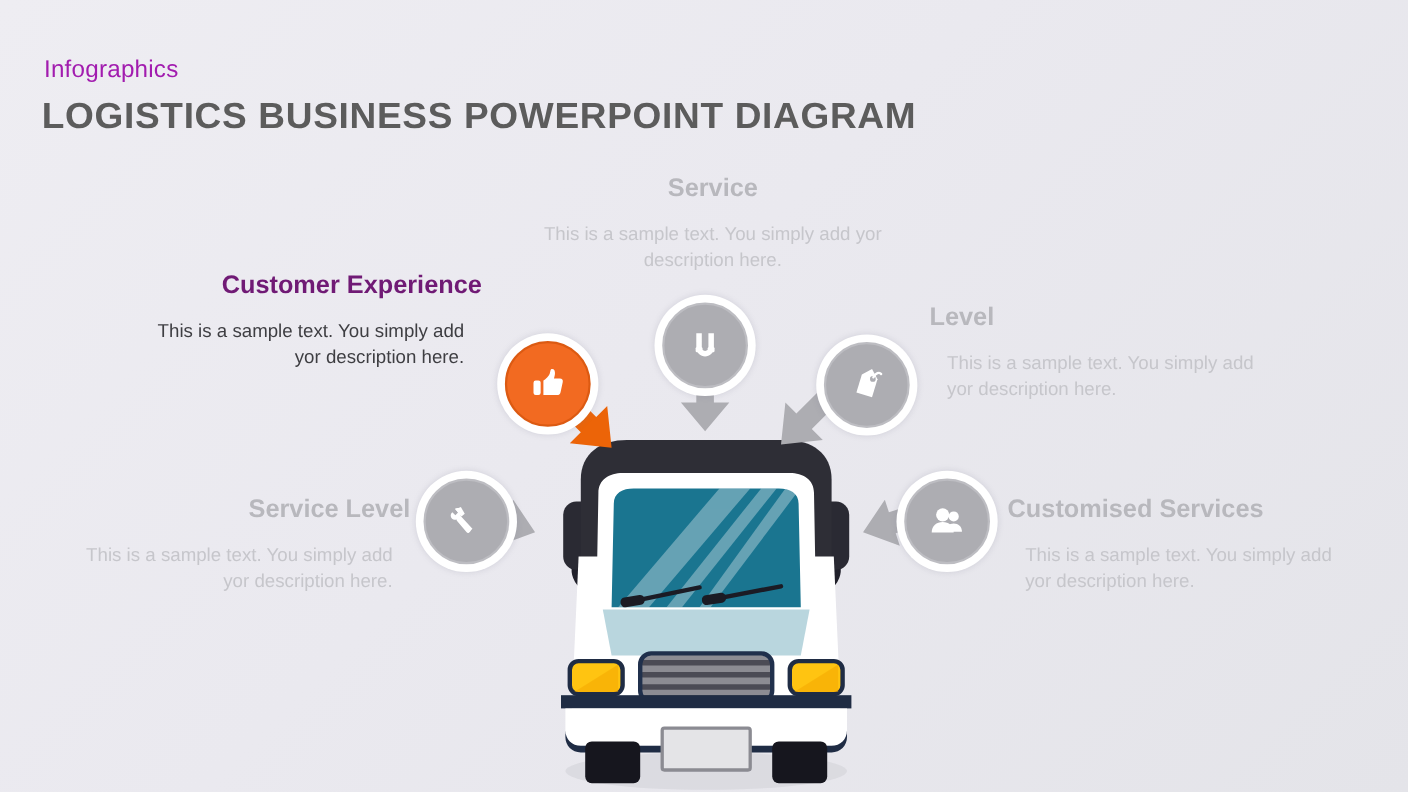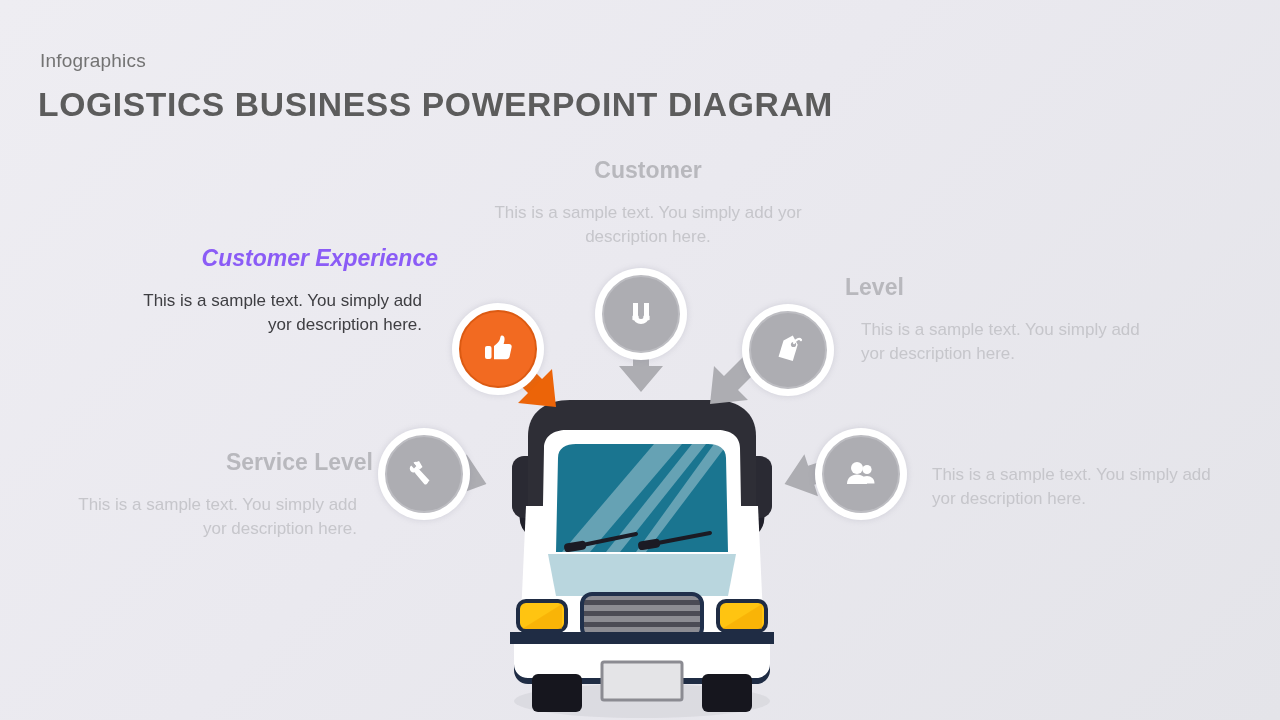--- a/index.html
+++ b/index.html
@@ -17,22 +17,22 @@
   .slide {
     position: absolute;
     inset: 0;
   }
 
   
   .kicker {
     position: absolute;
     left: 40px;
     top: 50px;
-    font-size: 19px;
-    color: #737373;
+    font-size: 22px;
+    color: #a21caf;
     letter-spacing: 0.2px;
     font-family: "Liberation Sans", sans-serif;
   }
   .slide-title {
     position: absolute;
     left: 38px;
     top: 86px;
     font-size: 33px;
     font-weight: bold;
     color: #5c5c5c;
@@ -50,21 +50,21 @@
     line-height: 1.32;
     margin: 0 0 8px 0;
   }
   .block .b-body {
     font-size: 17px;
     line-height: 1.42;
     margin: 16px;
   }
   .muted .b-title { color: #b8b8bd; }
   .muted .b-body  { color: #c6c6cb; }
-  .active .b-title { color: #8b5cf6; font-style: italic; }
+  .active .b-title { color: #701a75; }
   .active .b-body  { color: #3e3e42; }
 
   .ta-left   { text-align: left; }
   .ta-right  { text-align: right; }
   .ta-center { text-align: center; }
 
   
   #block-tracking   { left: 468px; top: 155px; width: 360px; }
   #block-customer   { left: 108px; top: 243px; width: 330px; }
   #block-price      { left: 845px; top: 272px; width: 330px; }
@@ -134,40 +134,41 @@
 </style>
 </head>
 <body>
 
 <div class="slide">
 
   <div class="kicker">Infographics</div>
   <div class="slide-title">LOGISTICS BUSINESS POWERPOINT DIAGRAM</div>
 
   <div class="block muted ta-center" id="block-tracking">
-    <p class="b-title">Customer</p>
+    <p class="b-title">Service</p>
     <p class="b-body">This is a sample text. You simply add yor description here.</p>
   </div>
 
   <div class="block active ta-right" id="block-customer">
     <p class="b-title">Customer Experience</p>
     <p class="b-body">This is a sample text. You simply add yor description here.</p>
   </div>
 
   <div class="block muted ta-left" id="block-price">
     <p class="b-title">Level</p>
     <p class="b-body">This is a sample text. You simply add yor description here.</p>
   </div>
 
   <div class="block muted ta-right" id="block-service">
     <p class="b-title">Service Level</p>
     <p class="b-body">This is a sample text. You simply add yor description here.</p>
   </div>
 
   <div class="block muted ta-left" id="block-customised">
+    <p class="b-title">Customised Services</p>
     <p class="b-body">This is a sample text. You simply add yor description here.</p>
   </div>
 
   <div id="truck">
     <svg width="340" height="332" viewBox="0 0 340 332">
 
       <ellipse cx="172" cy="313" rx="128" ry="17" fill="#d8d8de" opacity="0.85"></ellipse>
 
       <path d="M72 100 C50 118 48 135 62 146" stroke="#20202a" stroke-width="7" fill="none" stroke-linecap="round"></path>
       <path d="M272 100 C294 118 296 135 282 146" stroke="#20202a" stroke-width="7" fill="none" stroke-linecap="round"></path>

